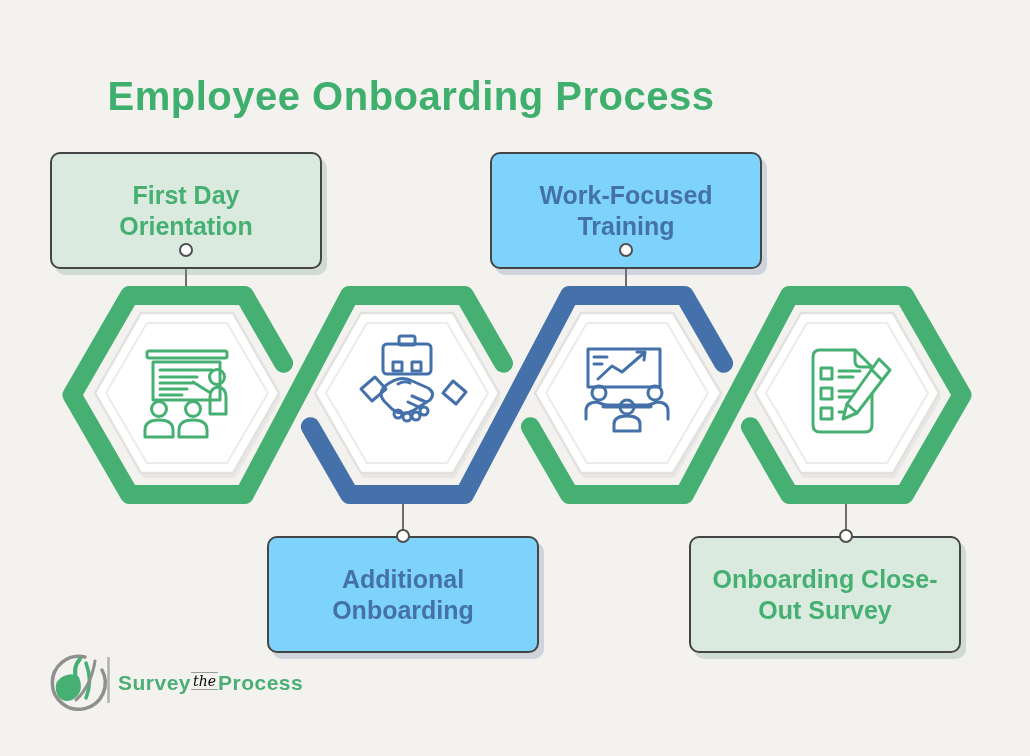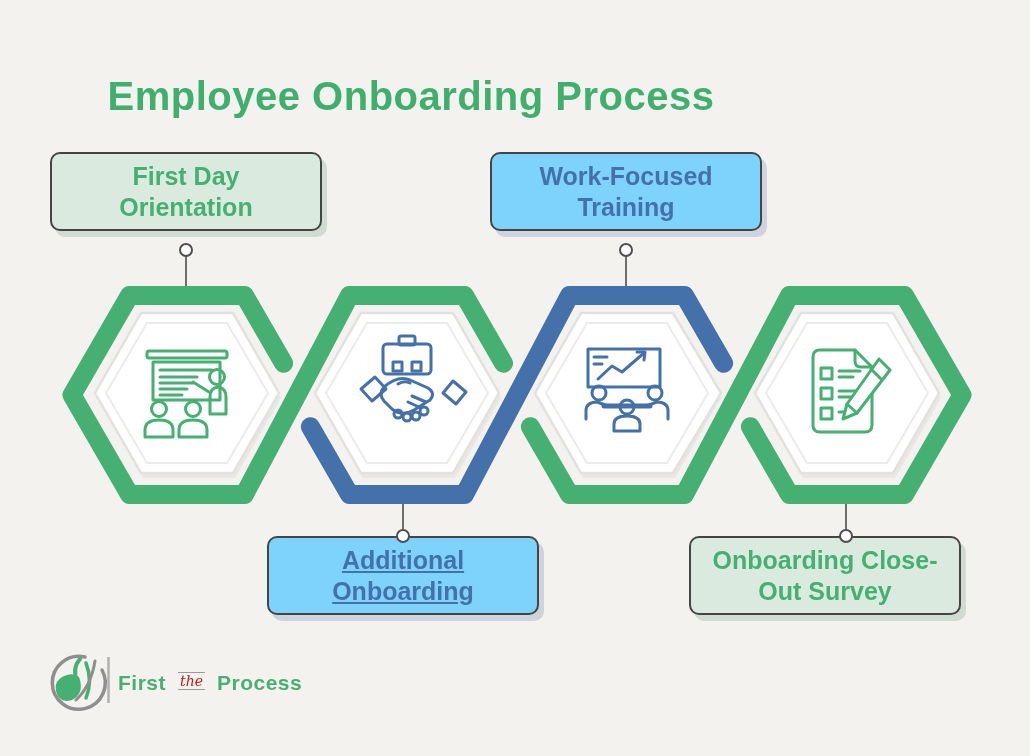--- a/index.html
+++ b/index.html
@@ -7,48 +7,48 @@
     width:1030px;height:756px;position:relative;overflow:hidden;
     background:#F4F2EF;
     font-family:"Liberation Sans", sans-serif;
   }
   .layer-svg{position:absolute;left:0;top:0;z-index:1;}
   .page-title{
     position:absolute;left:0;top:47px;width:822px;text-align:center;
     font-size:40px;font-weight:bold;letter-spacing:.5px;color:#3FAF6E;z-index:2;
   }
   .label-box{
-    position:absolute;width:272px;height:79px;border:2px solid #454545;border-radius:10px;
+    position:absolute;width:272px;height:117px;border:2px solid #454545;border-radius:10px;
     display:flex;align-items:center;justify-content:center;text-align:center;
     font-weight:bold;font-size:25px;line-height:31px;z-index:2;box-sizing:border-box;
   }
   .box-green{background:#DAEADF;color:#45B072;box-shadow:5px 6px 0 rgba(125,170,140,.30);}
   .box-blue{background:#7dd3fc;color:#4471AA;box-shadow:5px 6px 0 rgba(120,140,175,.30);}
   .box-1{left:50px;top:152px;}
   .box-2{left:490px;top:152px;}
   .box-3{left:267px;top:536px;}
   .box-4{left:689px;top:536px;}
   .label-inner{display:block;margin:0 auto;}
-  .w1{max-width:190px;} .w2{max-width:220px;} .w3{max-width:200px;text-decoration:underline;} .w4{max-width:236px;}
+  .w1{max-width:190px;} .w2{max-width:220px;} .w3{max-width:200px;} .w4{max-width:236px;}
   .connector-dot{
     position:absolute;width:10px;height:10px;border:2.4px solid #4F4F4F;border-radius:50%;
     background:#fff;z-index:3;
   }
   .dot-1{left:179px;top:243px;}
   .dot-2{left:619px;top:243px;}
   .dot-3{left:396px;top:529px;}
   .dot-4{left:839px;top:529px;}
   .brand{
     position:absolute;left:118px;top:666px;height:34px;display:flex;align-items:center;z-index:2;
   }
   .brand-word{font-size:21px;font-weight:bold;color:#4BAE74;letter-spacing:.5px;}
   .brand-the{
-    font-family:"DejaVu Serif", serif;font-style:italic;font-size:14px;color:#b91c1c;
+    font-family:"DejaVu Serif", serif;font-style:italic;font-size:14px;color:#000000;
     border-top:1.5px solid #9a9a9a;border-bottom:1.5px solid #9a9a9a;padding:0 2px;
-    margin:0 12px;transform:translateY(-2px);
+    margin:0 0;transform:translateY(-2px);
   }
 </style>
 </head>
 <body>
 
 <svg class="layer-svg" width="1030" height="756" viewBox="0 0 1030 756">
 
   <g stroke="#6E6E6E" stroke-width="2">
     <path d="M186 251 V288"></path>
     <path d="M626 251 V288"></path>
@@ -175,16 +175,16 @@
 <div class="label-box box-green box-4">
   <span class="label-inner w4">Onboarding Close-Out Survey</span>
 </div>
 
 <div class="connector-dot dot-1"></div>
 <div class="connector-dot dot-2"></div>
 <div class="connector-dot dot-3"></div>
 <div class="connector-dot dot-4"></div>
 
 <div class="brand">
-  <span class="brand-word">First</span>
+  <span class="brand-word">Survey</span>
   <span class="brand-the">the</span>
   <span class="brand-word">Process</span>
 </div>
 
 </body></html>

